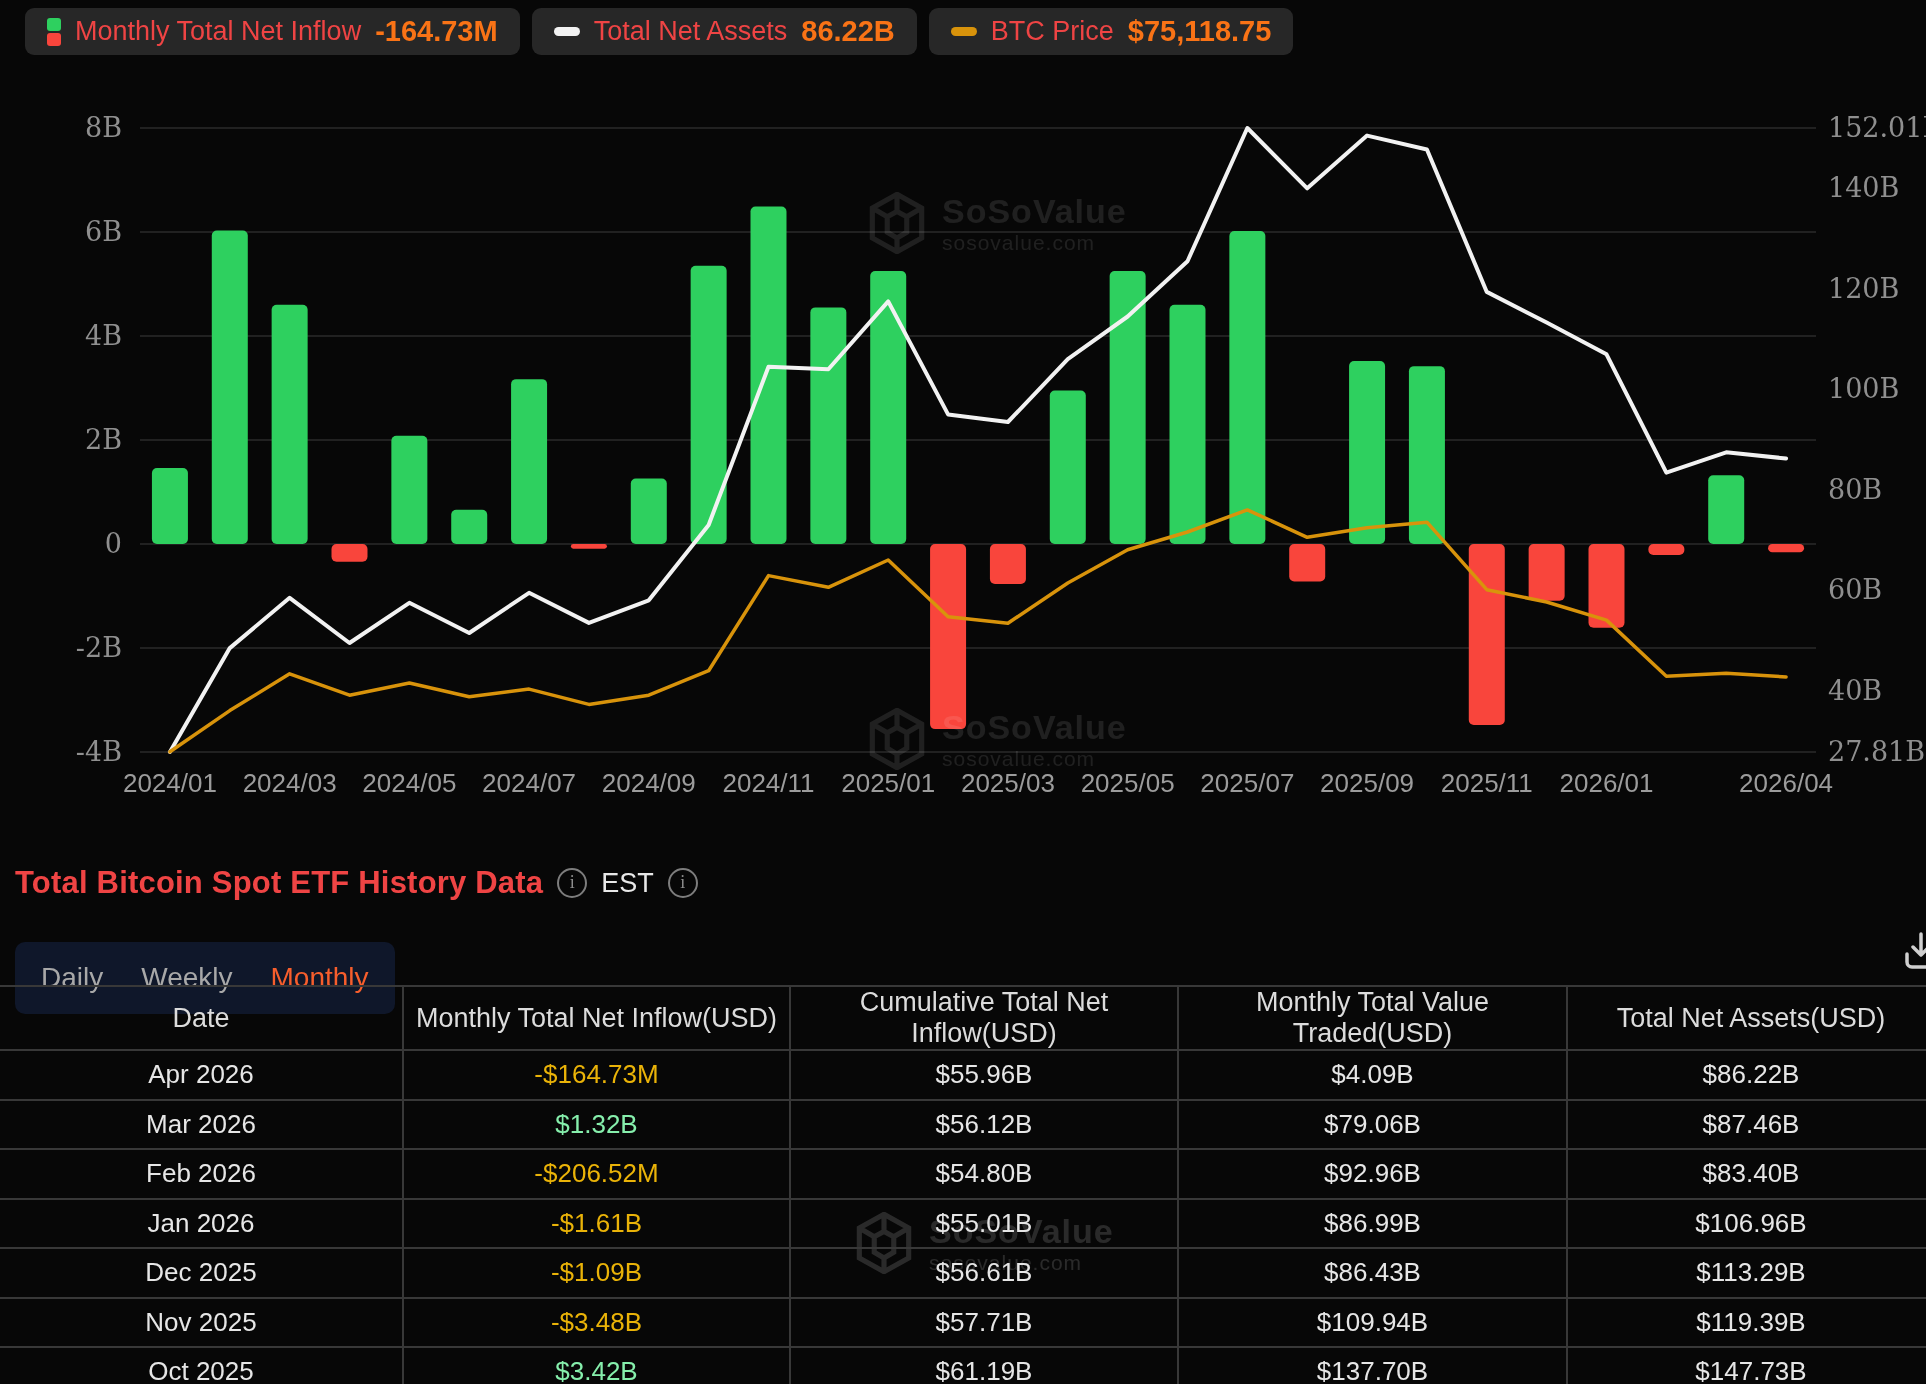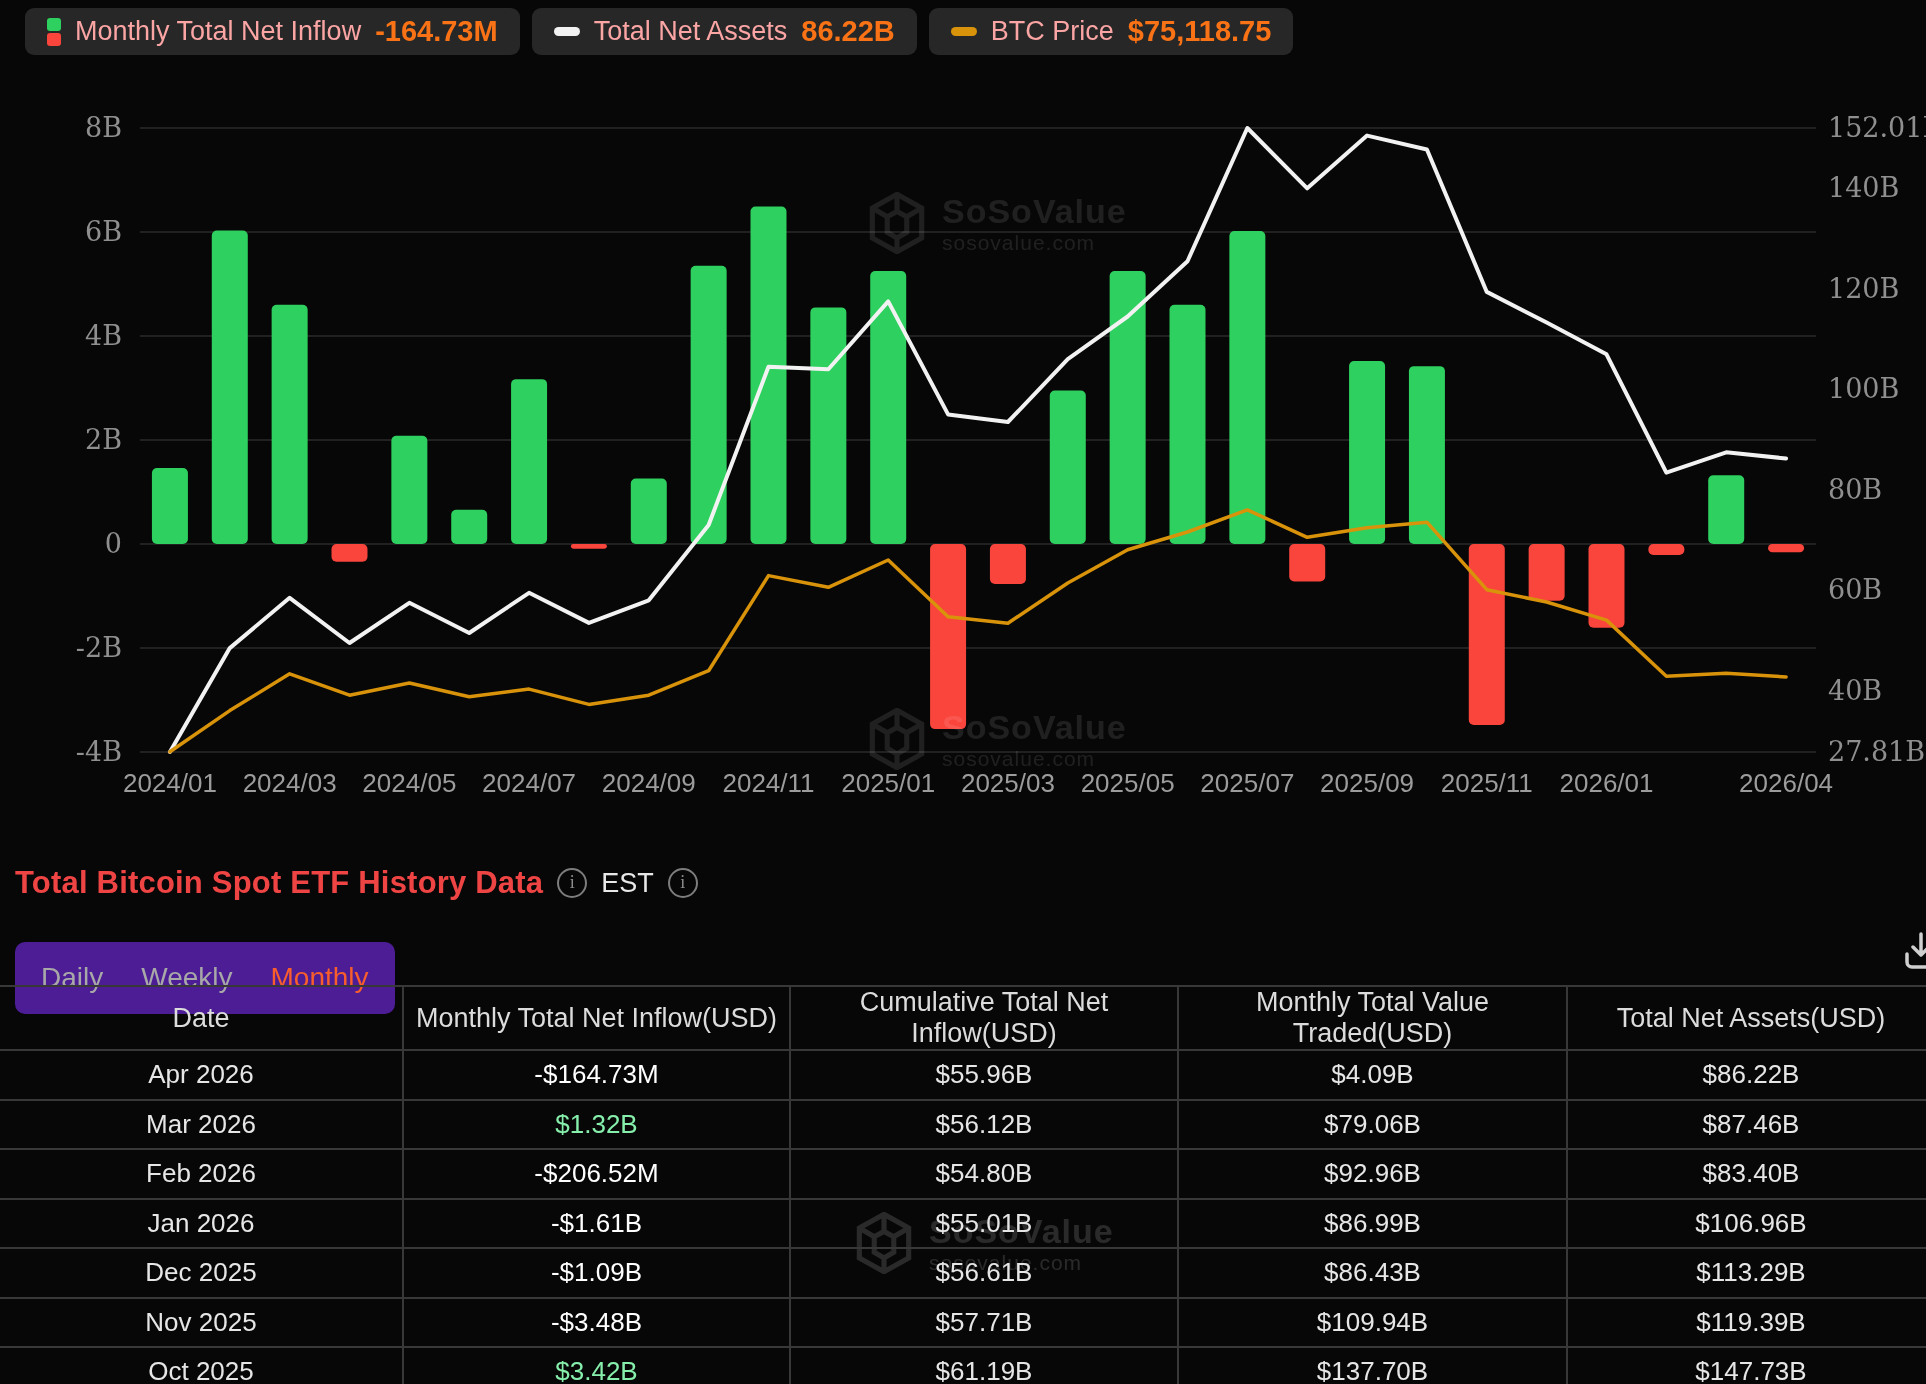--- a/index.html
+++ b/index.html
@@ -7,21 +7,21 @@
     position:relative;width:1926px;height:1384px;overflow:hidden;
     font-family:"Liberation Sans","DejaVu Sans",sans-serif;
     -webkit-font-smoothing:antialiased;color:#e6e6e6;
   }
   
   .legend-row{position:absolute;top:8px;left:25px;display:flex;gap:12px;z-index:5;}
   .legend-pill{
     display:flex;align-items:center;gap:14px;height:47px;padding:0 22px;
     background:#272727;border-radius:9px;cursor:pointer;
   }
-  .legend-pill .lg-label{font-size:27px;color:#fca5a5;white-space:nowrap;}
+  .legend-pill .lg-label{font-size:27px;color:#ef4444;white-space:nowrap;}
   .legend-pill .lg-value{font-size:29px;font-weight:bold;color:#f97316;white-space:nowrap;}
   .icon-bar-pair{display:flex;flex-direction:column;gap:2px;}
   .icon-bar-pair .sq{width:14px;height:13px;border-radius:3px;}
   .dash-icon{width:26px;height:9px;border-radius:5px;}
   
   #chart-svg{position:absolute;left:0;top:0;}
   .watermark{position:absolute;display:flex;align-items:center;gap:16px;pointer-events:none;}
   .watermark .wm-cube{flex:0 0 auto;}
   .wm-texts{display:flex;flex-direction:column;line-height:1;}
   .wm-brand{font-size:34px;font-weight:bold;letter-spacing:1px;}
@@ -34,38 +34,38 @@
   .section-header{position:absolute;left:15px;top:865px;display:flex;align-items:center;gap:14px;}
   .section-title{font-size:31px;font-weight:bold;color:#ef4444;letter-spacing:0.2px;}
   .info-icon{
     width:26px;height:26px;border:2px solid #7d7d7d;border-radius:50%;
     color:#8d8d8d;font-size:18px;line-height:24px;text-align:center;
     font-family:"Liberation Serif","DejaVu Serif",serif;cursor:pointer;flex:0 0 auto;
   }
   .est-label{font-size:27px;color:#e8e8e8;}
   
   .tabs-bar{
-    position:absolute;left:15px;top:942px;height:72px;background:#4c1d95;
+    position:absolute;left:15px;top:942px;height:72px;background:#0f172a;
     border-radius:10px;display:flex;align-items:center;padding:0 26px;gap:38px;
   }
   .tab{font-size:28px;color:#a8a8a8;cursor:pointer;white-space:nowrap;}
   .tab.active{color:#f75e2c;}
   .download-btn{position:absolute;left:1899px;top:928px;width:44px;height:44px;cursor:pointer;}
   
   .data-table{
     position:absolute;left:0;top:985px;width:1926px;border-collapse:collapse;table-layout:fixed;
   }
   .data-table th,.data-table td{
     text-align:center;vertical-align:middle;padding:0;
     border-top:2px solid #383838;font-weight:normal;
   }
   .data-table th + th, .data-table td + td{border-left:2px solid #383838;}
   .data-table th{height:50px;font-size:27px;color:#dcdcdc;}
   .data-table td{height:47.5px;font-size:26px;color:#e6e6e6;}
-  td.neg{color:#ffffff;}
+  td.neg{color:#eab308;}
   td.pos{color:#86efac;}
 </style>
 </head>
 <body>
 
 <svg id="chart-svg" width="1926" height="830" viewBox="0 0 1926 830">
     <g>
       <line x1="140" y1="128" x2="1816" y2="128" stroke="#2b2b2b" stroke-width="1.5"></line>
       <line x1="140" y1="232" x2="1816" y2="232" stroke="#2b2b2b" stroke-width="1.5"></line>
       <line x1="140" y1="336" x2="1816" y2="336" stroke="#2b2b2b" stroke-width="1.5"></line>

